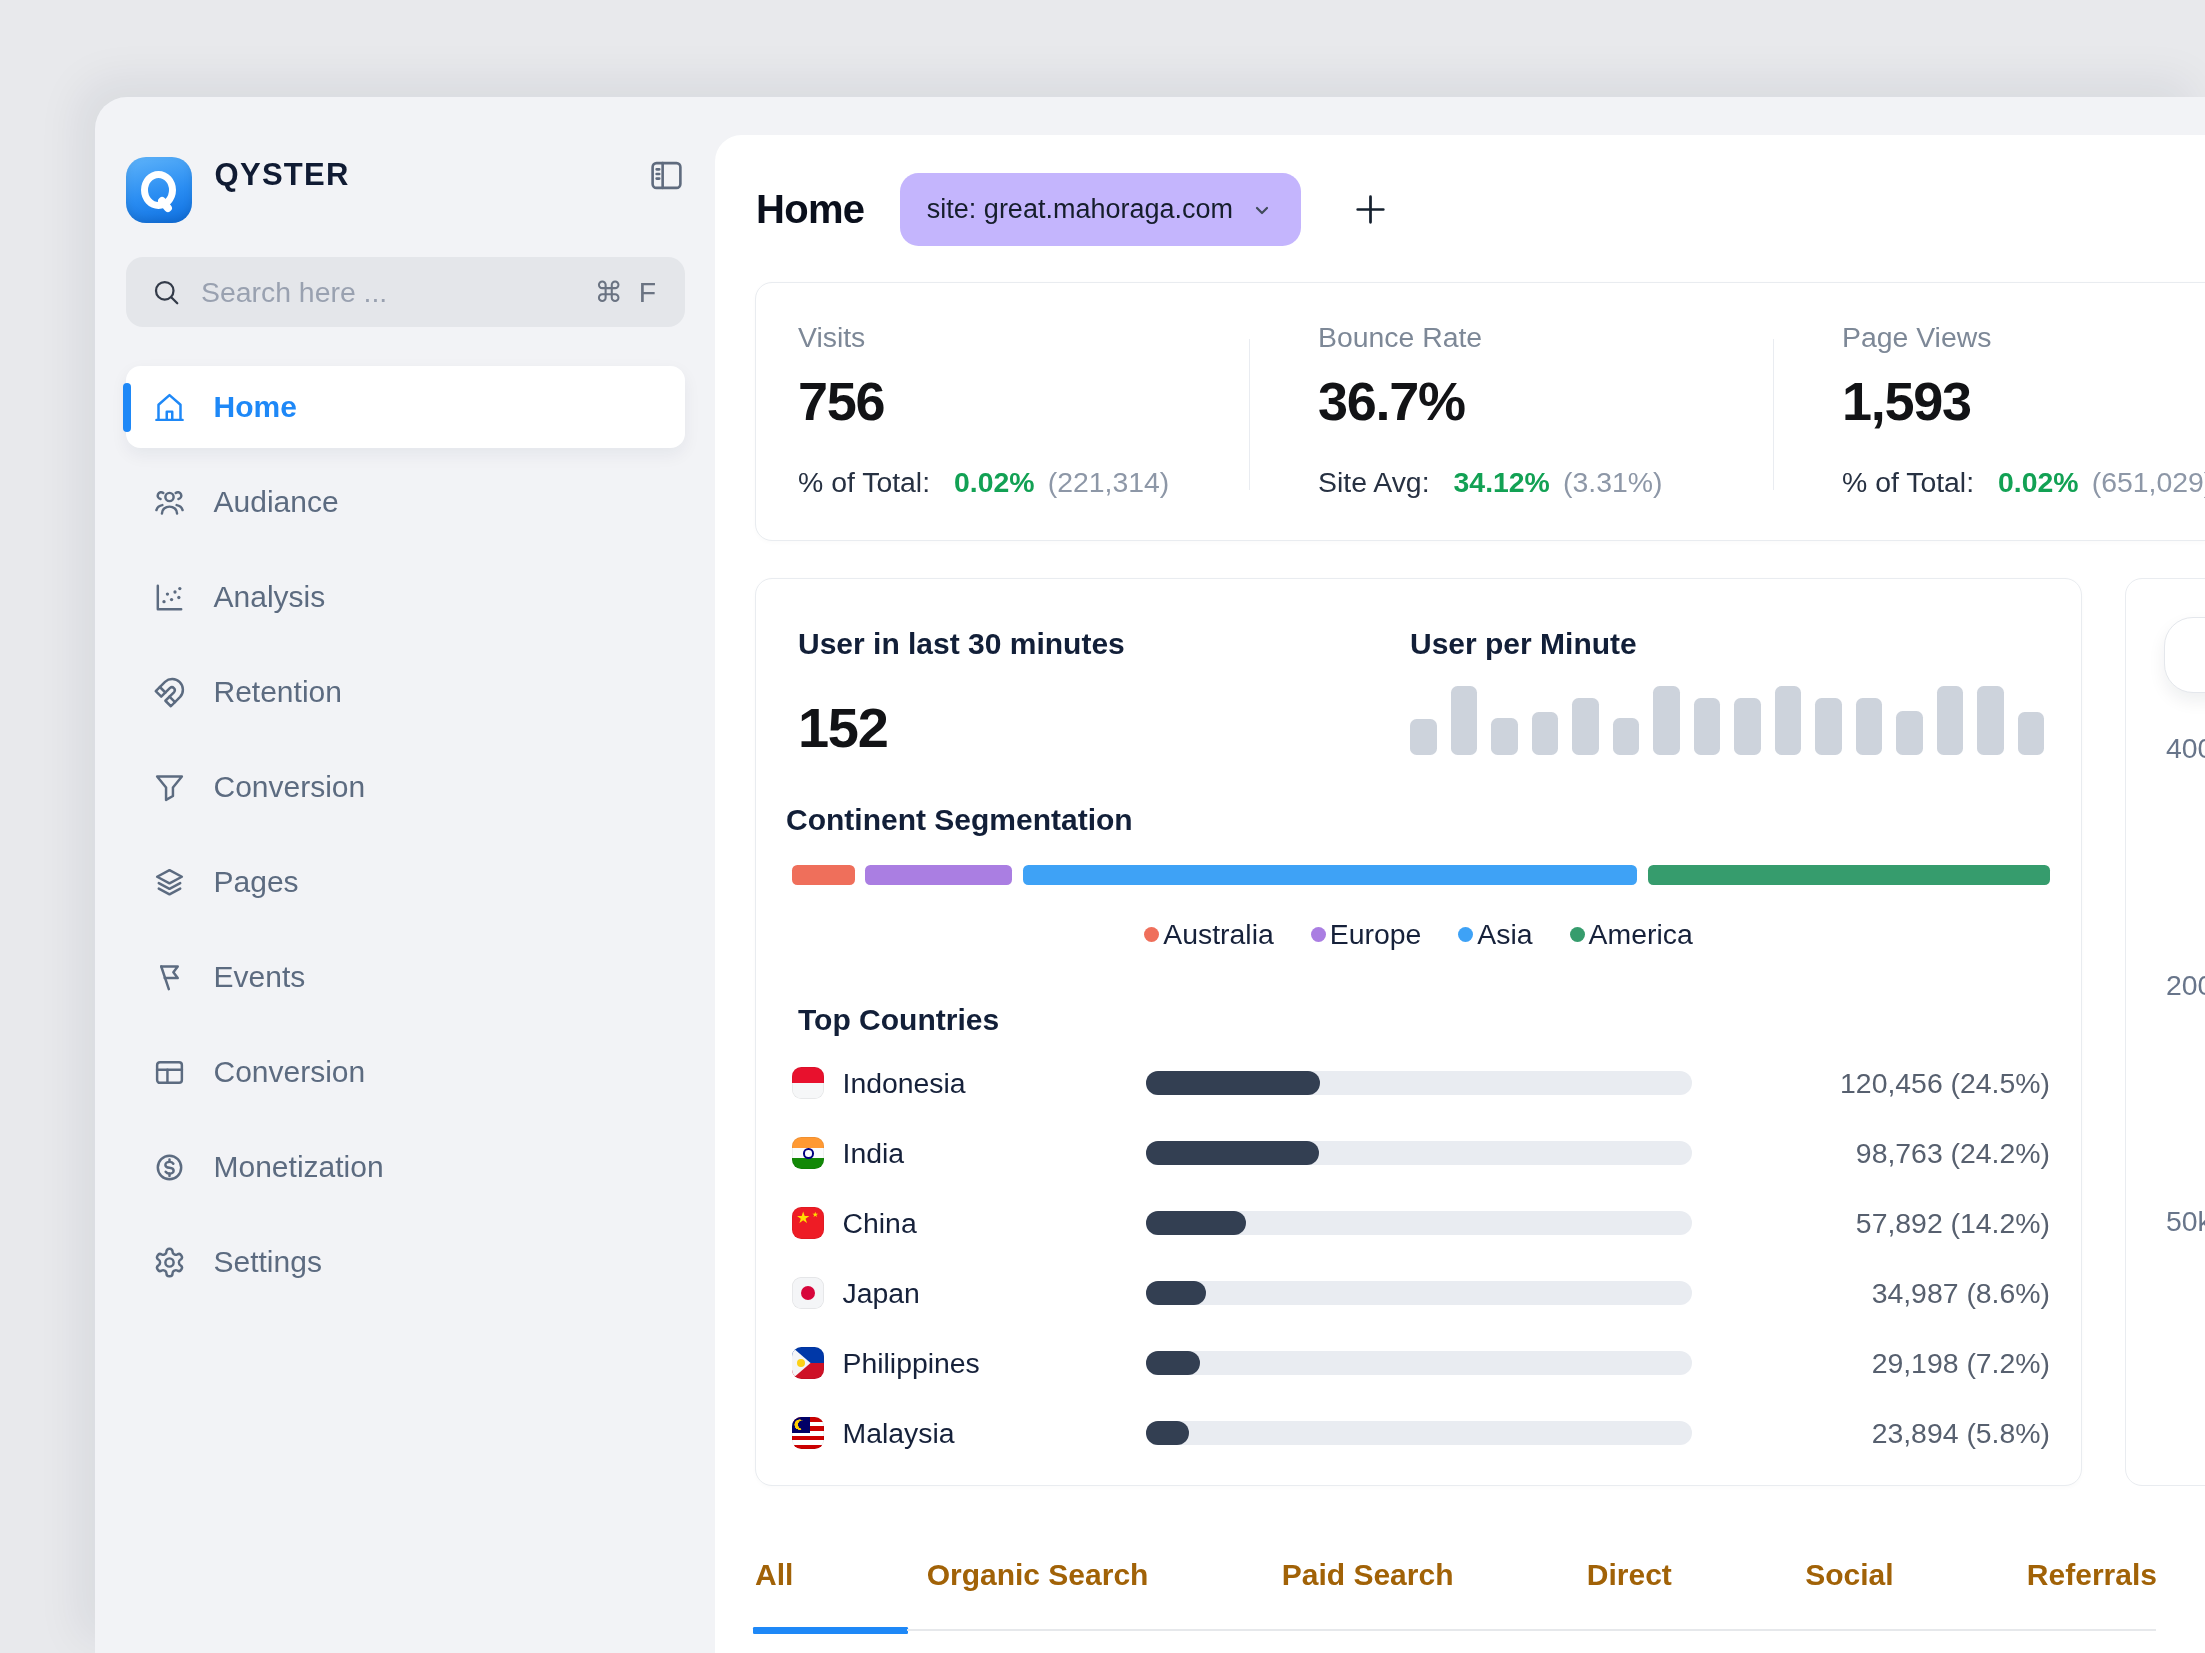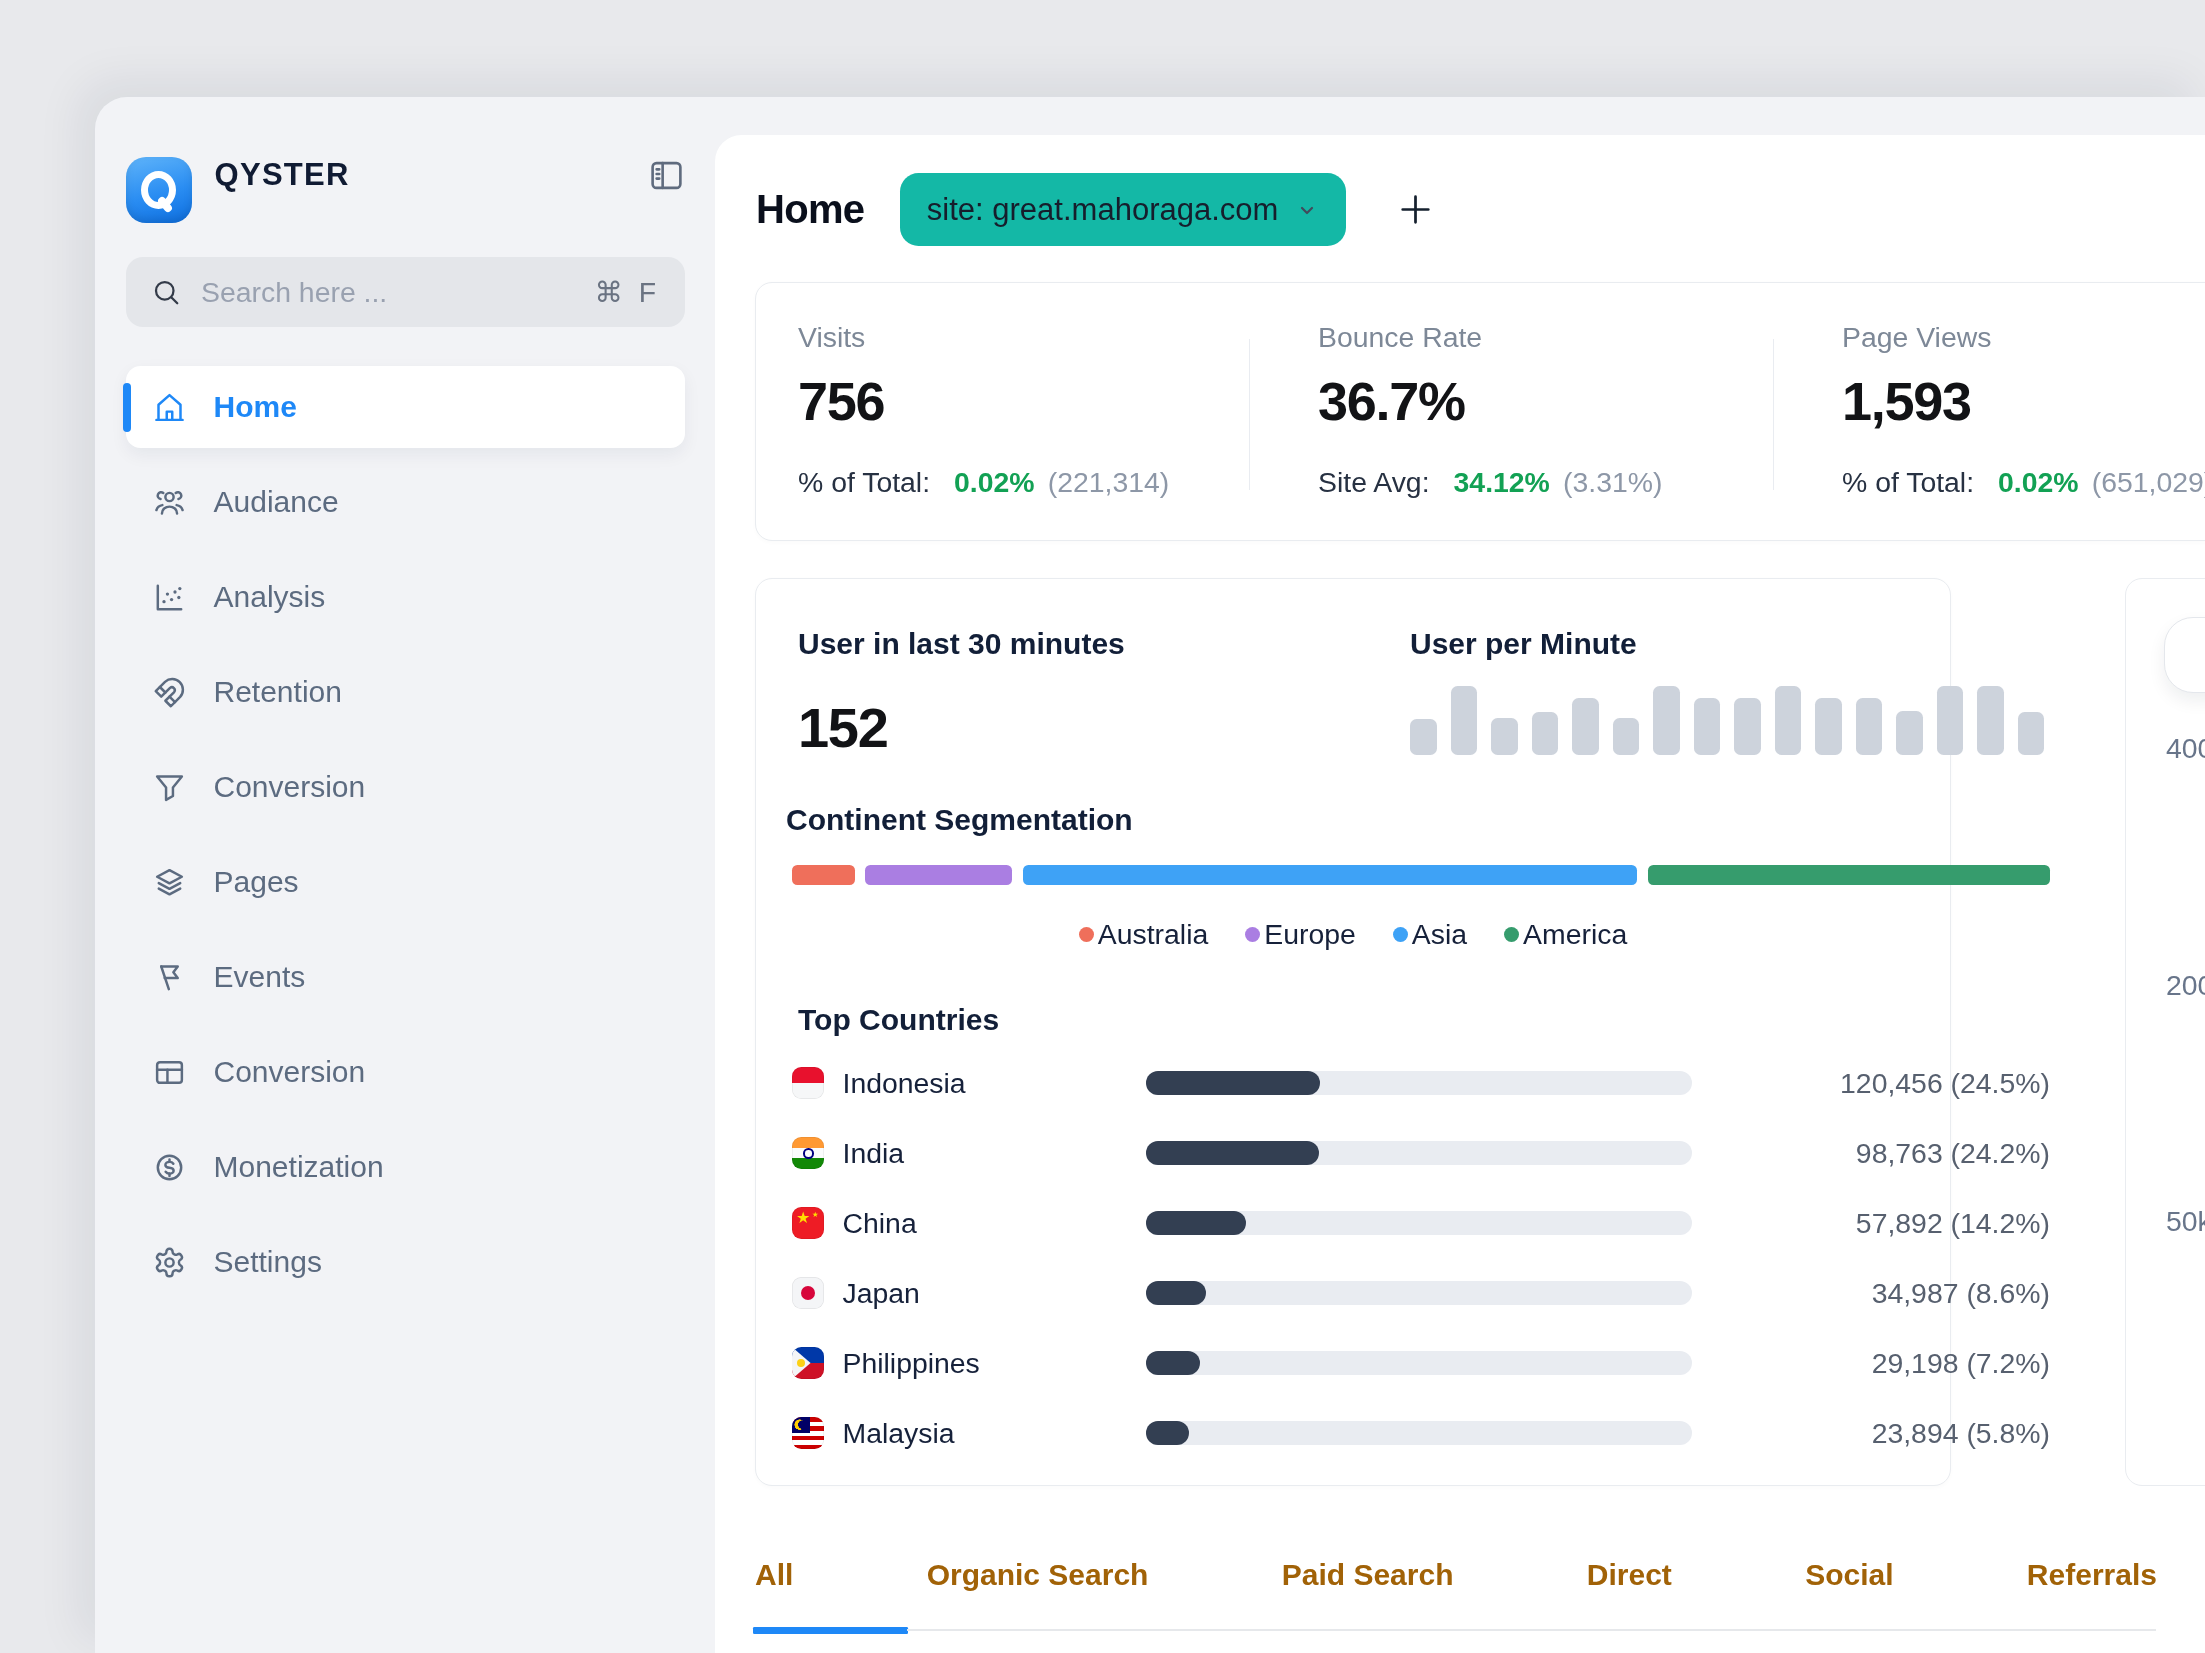--- a/index.html
+++ b/index.html
@@ -37,42 +37,42 @@
     color:#5c6b80;font-size:30px;font-weight:500;cursor:pointer;position:relative;border-radius:14.6px;}
   .nav-item .nicon{width:33px;height:33px;flex:0 0 33px;display:flex;align-items:center;justify-content:center;}
   .nav-item .nicon svg{width:33px;height:33px;}
   .nav-item.active{height:82px;background:#fff;color:#1e88f7;font-weight:700;margin:0 0 6.6px 0;
     box-shadow:0 6.6px 17px rgba(18,30,60,.06);}
   .nav-item.active::before{content:"";position:absolute;left:-2.6px;top:17px;width:8px;height:49px;background:#1e88f7;border-radius:5.3px;}
   
   .main{position:absolute;left:620px;top:38px;right:0;bottom:0;background:#fff;border-radius:26.5px 0 0 0;}
   .page-header{position:absolute;top:38px;left:41px;height:73px;display:flex;align-items:center;}
   .page-title{margin:0;font-size:40px;font-weight:800;color:#0a0f1c;letter-spacing:-0.7px;}
-  .site-pill{margin-left:36px;height:73px;border:none;background:#14b8a6;border-radius:18.5px;
-    display:flex;align-items:center;padding:0 26.5px;font-size:31px;color:#161e2c;cursor:pointer;
+  .site-pill{margin-left:36px;height:73px;border:none;background:#c4b5fd;border-radius:18.5px;
+    display:flex;align-items:center;padding:0 26.5px;font-size:27px;color:#161e2c;cursor:pointer;
     font-family:"Liberation Sans",sans-serif;}
   .site-pill svg{width:24px;height:24px;margin-left:17px;color:#414b5b;}
   .add-btn{margin-left:49px;width:42px;height:42px;background:none;border:none;padding:0;cursor:pointer;color:#15202e;}
   .add-btn svg{width:41px;height:41px;}
   
   .stats-card{position:absolute;left:40px;top:147px;width:1541px;height:259px;background:#fff;
     border:1.3px solid #e9ecf0;border-radius:17px;display:flex;box-sizing:border-box;box-shadow:0 1.3px 4px rgba(16,24,40,.02);}
   .stat-col{box-sizing:border-box;position:relative;padding-left:42px;padding-top:38px;}
   .stat-col.c1{width:493px;}
   .stat-col.c2{width:524px;padding-left:69px;}
   .stat-col.c3{flex:1;padding-left:69px;}
   .stat-col + .stat-col::before{content:"";position:absolute;left:0;top:56px;bottom:50px;width:1.3px;background:#e9ecf1;}
   .stat-label{font-size:28.4px;color:#7d8897;font-weight:500;}
   .stat-value{margin-top:16px;font-size:54px;font-weight:800;color:#121316;letter-spacing:-1.3px;}
   .stat-footer{margin-top:34px;font-size:28.4px;display:flex;align-items:baseline;white-space:nowrap;}
   .sf-label{color:#273142;font-weight:500;margin-right:24px;}
   .sf-green{color:#12a154;font-weight:700;margin-right:13.2px;}
   .sf-paren{color:#8d97a7;}
   
-  .activity-card{position:absolute;left:40px;top:443px;width:1196px;height:908px;background:#fff;
+  .activity-card{position:absolute;left:40px;top:443px;width:1327px;height:908px;background:#fff;
     border:1.3px solid #e9ecf0;border-radius:17px;box-sizing:border-box;box-shadow:0 1.3px 4px rgba(16,24,40,.02);}
   .card-title{position:absolute;font-size:30px;font-weight:600;color:#121f38;}
   .t1{left:42px;top:48px;}
   .t2{left:654px;top:48px;}
   .t3{left:30px;top:224px;}
   .t4{left:42px;top:424px;}
   .big-num{position:absolute;left:42px;top:116px;font-size:56px;font-weight:800;color:#121316;letter-spacing:-1.3px;}
   .minute-bars{position:absolute;left:654px;top:107px;width:647px;height:69px;display:flex;align-items:flex-end;gap:14px;}
   .mbar{width:26.5px;background:#cdd3dc;border-radius:6.6px;}
   .seg-bar{position:absolute;left:36px;top:286px;width:1258px;height:20px;display:flex;gap:10.6px;}

